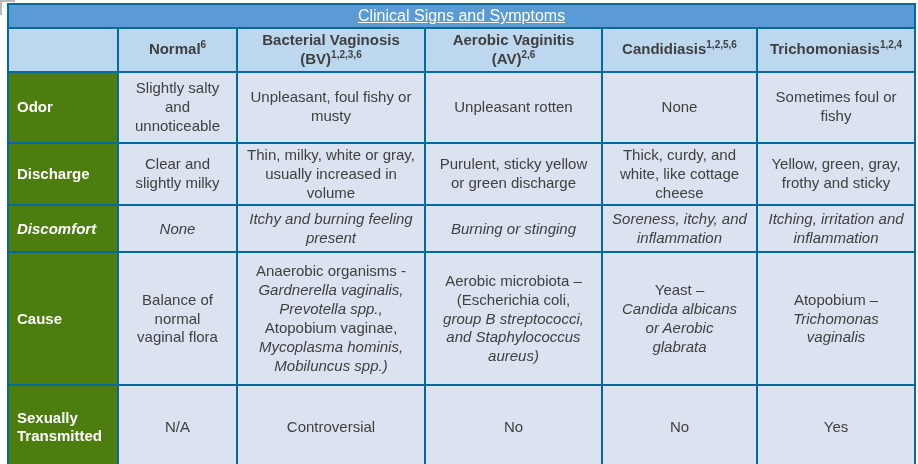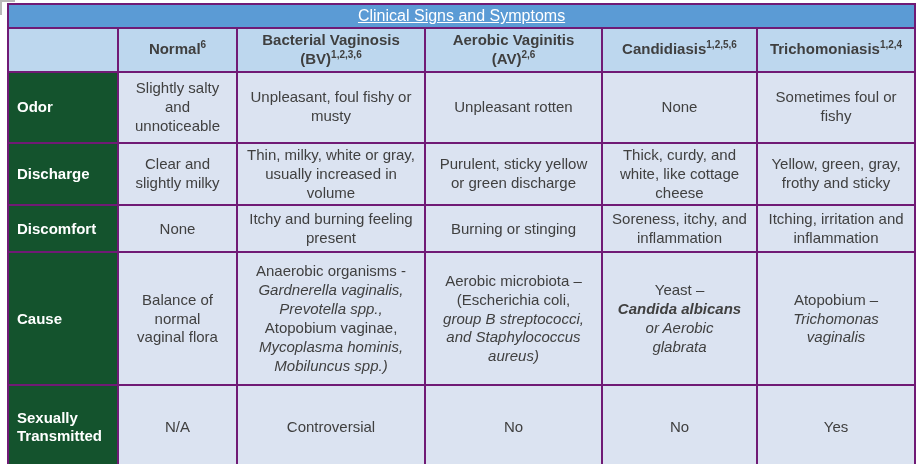--- a/index.html
+++ b/index.html
@@ -12,41 +12,41 @@
     position:absolute;left:0;top:0;width:13px;height:13px;
     border-top:2px solid #b9b9b9;border-left:2px solid #b9b9b9;
     background:transparent;
   }
   table.signs{
     position:absolute;left:7px;top:3px;
     width:907px;height:458px;
     border-collapse:collapse;table-layout:fixed;
     font-size:15px;color:#404040;
   }
-  td{border:2px solid #701a75;vertical-align:middle;padding:2px 6px;line-height:1.26;}
+  td{border:2px solid #0369a1;vertical-align:middle;padding:2px 6px;line-height:1.26;}
   td.title-cell{
     background:#5b9bd5;color:#ffffff;text-align:center;
     font-size:16px;padding:0 4px;height:22px;line-height:1.1;
   }
   td.title-cell span{text-decoration:underline;}
   td.col-head{
     background:#bdd7ee;font-weight:bold;text-align:center;color:#3f3f3f;
   }
   td.row-label{
-    background:#14532d;color:#ffffff;font-weight:bold;text-align:left;
+    background:#4d7c0f;color:#ffffff;font-weight:bold;text-align:left;
     padding-left:8px;
   }
   td.body-cell{
     background:#dbe3f1;text-align:center;
   }
   td sup{font-size:10px;line-height:0;}
   tr.r-header{height:28px;}
   tr.r-odor{height:71px;}
   tr.r-discharge{height:57px;}
-  tr.r-discomfort{height:47px;}
+  tr.r-discomfort{height:47px;font-style:italic;}
   tr.r-cause{height:133px;}
   tr.r-st{height:84px;}
 </style>
 </head>
 <body>
 
 <div class="corner-mark"></div>
 
 <table class="signs">
   <colgroup>
@@ -91,21 +91,21 @@
       <td class="body-cell"><span>Itchy and burning feeling present</span></td>
       <td class="body-cell"><span>Burning or stinging</span></td>
       <td class="body-cell"><span>Soreness, itchy, and inflammation</span></td>
       <td class="body-cell"><span>Itching, irritation and inflammation</span></td>
     </tr>
     <tr class="r-cause">
       <td class="row-label">Cause</td>
       <td class="body-cell"><span>Balance of</span><br><span>normal</span><br><span>vaginal flora</span></td>
       <td class="body-cell"><span>Anaerobic organisms -</span><br><span style="font-style: italic;">Gardnerella vaginalis,</span><br><span style="font-style: italic;">Prevotella spp.,</span><br><span style="">Atopobium vaginae,</span><br><span style="font-style: italic;">Mycoplasma hominis,</span><br><span style="font-style: italic;">Mobiluncus spp.)</span></td>
       <td class="body-cell"><span>Aerobic microbiota –</span><br><span style="">(Escherichia coli,</span><br><span style="font-style: italic;">group B streptococci,</span><br><span style="font-style: italic;">and Staphylococcus</span><br><span style="font-style: italic;">aureus)</span></td>
-      <td class="body-cell"><span>Yeast –</span><br><span style="font-style: italic; font-weight: bold;">Candida albicans</span><br><span style="font-style: italic;">or Aerobic</span><br><span style="font-style: italic;">glabrata</span></td>
+      <td class="body-cell"><span>Yeast –</span><br><span style="font-style: italic;">Candida albicans</span><br><span style="font-style: italic;">or Aerobic</span><br><span style="font-style: italic;">glabrata</span></td>
       <td class="body-cell"><span>Atopobium –</span><br><span style="font-style: italic;">Trichomonas</span><br><span style="font-style: italic;">vaginalis</span></td>
     </tr>
     <tr class="r-st">
       <td class="row-label">Sexually Transmitted</td>
       <td class="body-cell"><span>N/A</span></td>
       <td class="body-cell"><span>Controversial</span></td>
       <td class="body-cell"><span>No</span></td>
       <td class="body-cell"><span>No</span></td>
       <td class="body-cell"><span>Yes</span></td>
     </tr>

